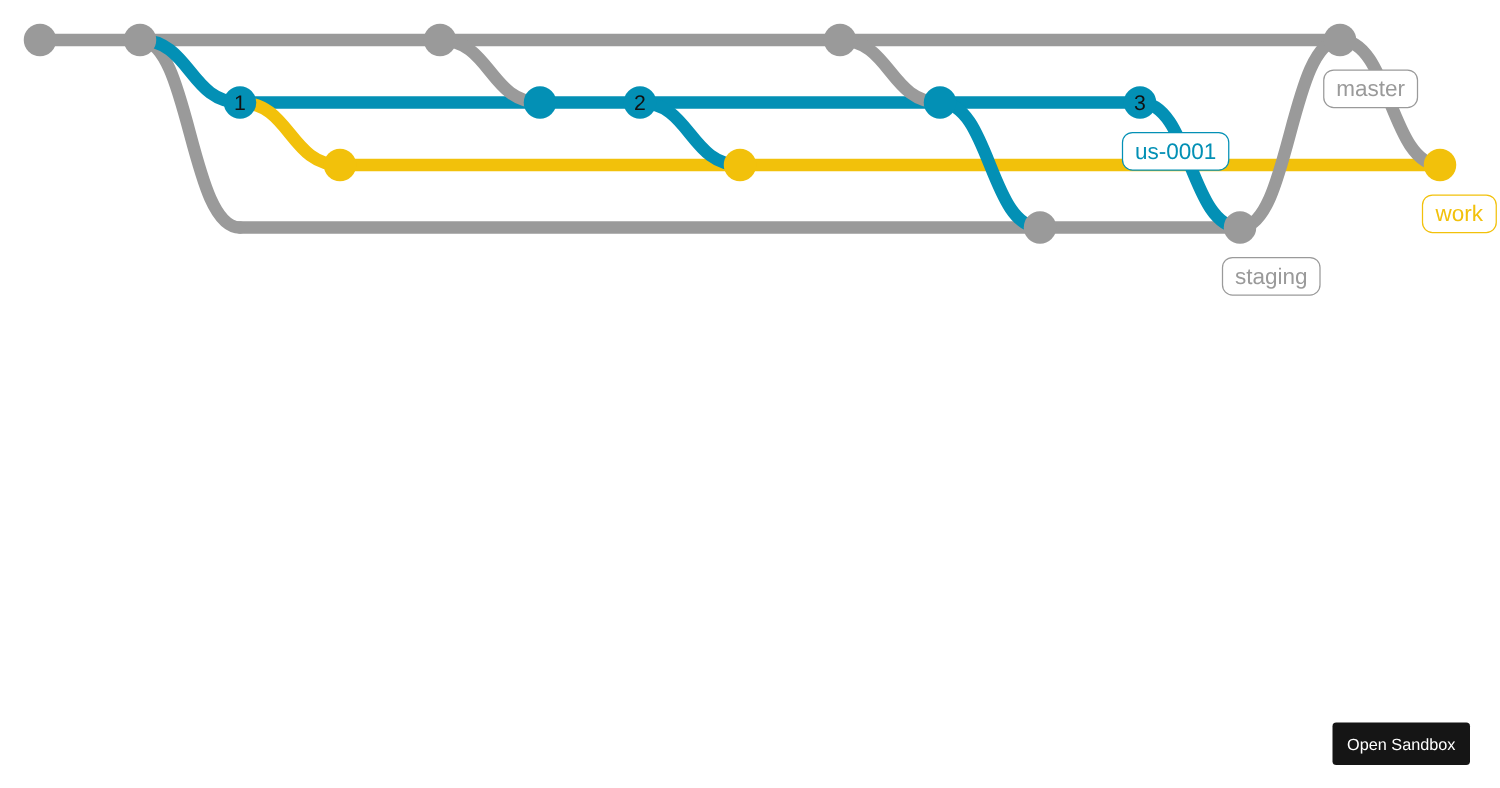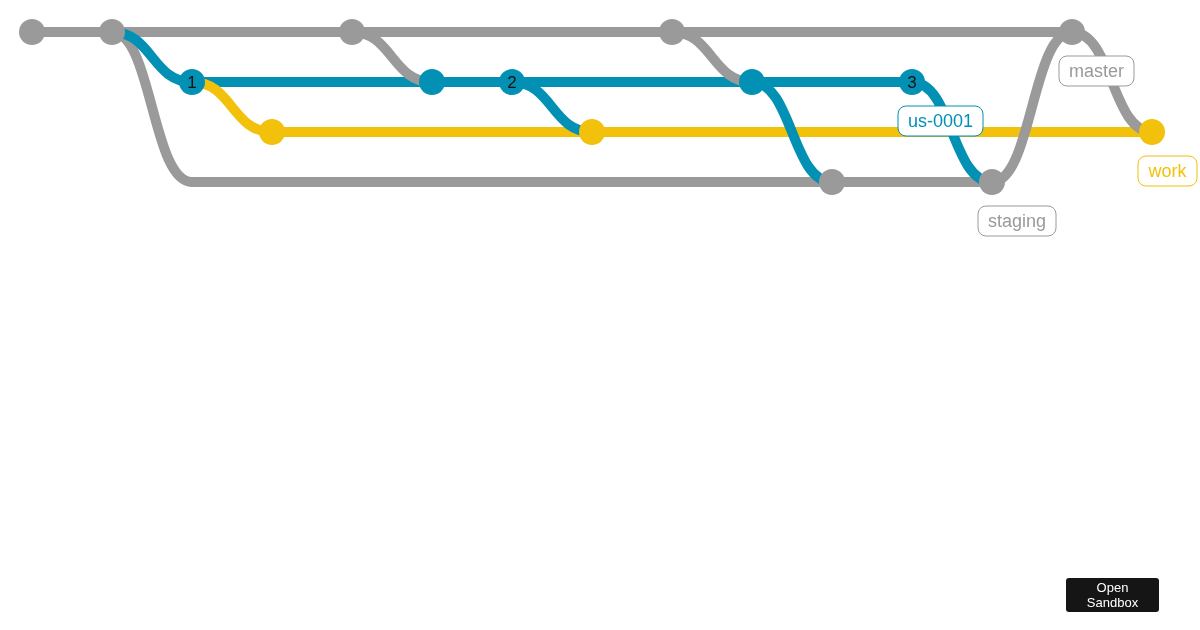--- a/index.html
+++ b/index.html
@@ -2,21 +2,21 @@
 <html><head>
 <meta charset="utf-8">
 <style>
   html, body { margin: 0; padding: 0; background: #ffffff; }
   body { width: 1200px; height: 630px; position: relative; overflow: hidden;
          font-family: "Liberation Sans", sans-serif; }
   #graph { position: absolute; left: 0; top: 0; }
   .label-text { font-family: "Liberation Sans", sans-serif; font-size: 18px; }
   .num-text { font-family: "Liberation Sans", sans-serif; font-size: 17px; fill: #111111; }
   .sandbox-btn {
-    position: absolute; left: 1066px; top: 578px; width: 93px; height: 34px;
+    position: absolute; left: 1066px; top: 578px; width: 110px; height: 34px;
     background: #151515; color: #ffffff; border: none; border-radius: 3px;
     font-family: "Liberation Sans", sans-serif; font-size: 13px;
     display: flex; align-items: center; justify-content: center; cursor: pointer;
   }
 </style>
 </head>
 <body>
 
 <svg id="graph" width="1200" height="630" viewBox="0 0 1200 630">
   <g id="lanes">

